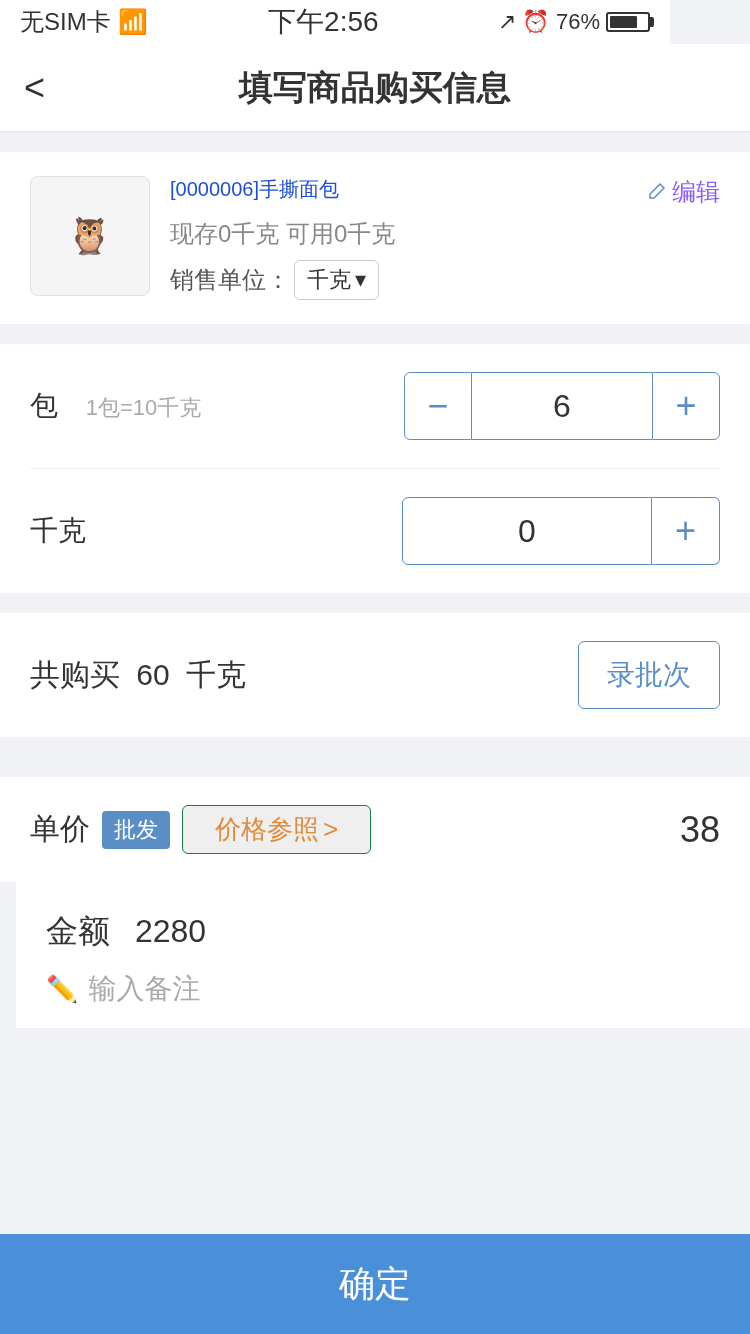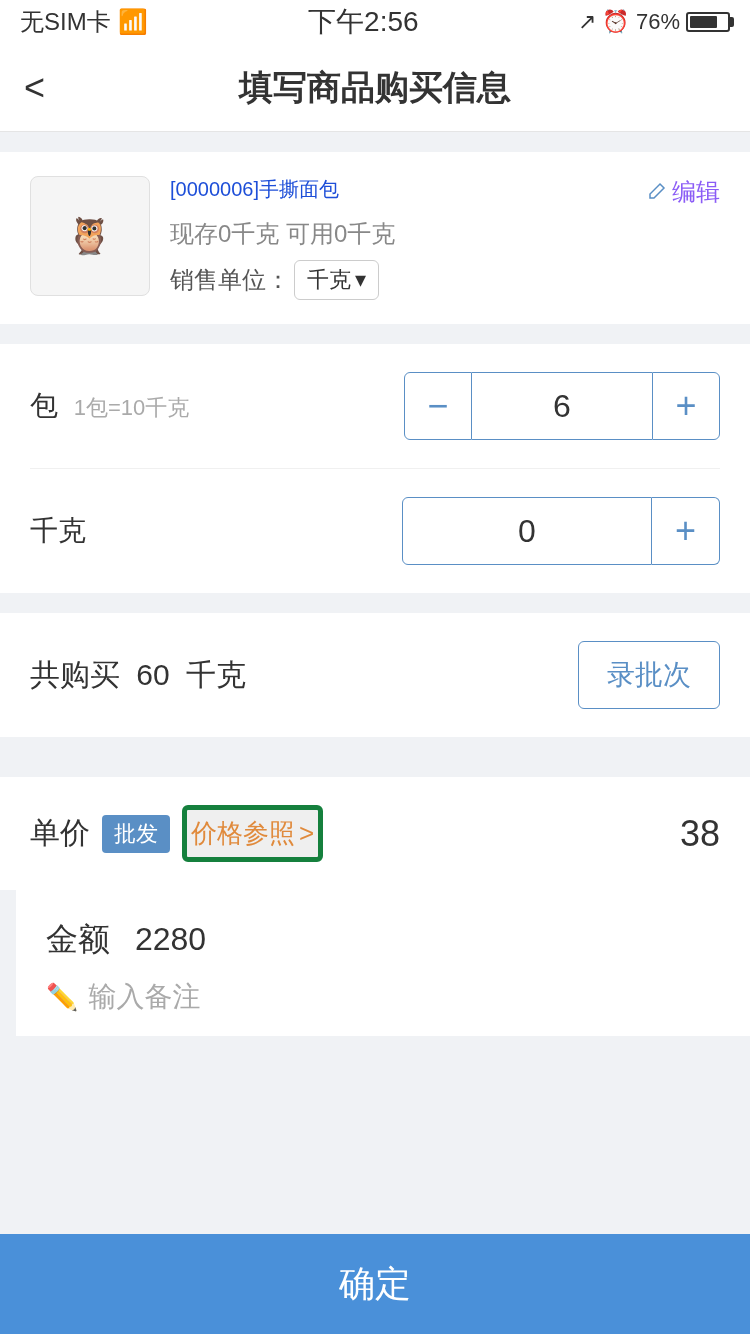--- a/index.html
+++ b/index.html
@@ -8,21 +8,21 @@
       width: 750px;
       min-height: 1334px;
       background: #f0f2f5;
       font-family: -apple-system, "PingFang SC", "Helvetica Neue", sans-serif;
       font-size: 28px;
       color: #333;
     }
 
     
     .status-bar {
-      width: 750px;
+      width: 670px;
       height: 44px;
       background: #fff;
       display: flex;
       align-items: center;
       justify-content: space-between;
       padding: 0 20px;
       font-size: 24px;
       color: #333;
     }
     .status-left { display: flex; align-items: center; gap: 8px; }
@@ -102,21 +102,21 @@
       padding: 0 30px;
     }
     .input-row {
       display: flex;
       align-items: center;
       justify-content: space-between;
       padding: 28px 0;
       border-bottom: 1px solid #f0f0f0;
     }
     .input-row:last-child { border-bottom: none; }
-    .input-hint { font-size: 22px; color: #aaa; margin-left: 8px; }
+    .input-hint { font-size: 22px; color: #aaa; margin-left: 20px; }
     .quantity-control {
       display: flex;
       align-items: center;
       gap: 0;
     }
     .qty-btn {
       width: 68px; height: 68px;
       border: 1px solid #5a8fc5;
       background: #fff;
       display: flex; align-items: center; justify-content: center;
@@ -188,24 +188,24 @@
     }
     .price-label { font-size: 30px; color: #333; display: flex; align-items: center; gap: 12px; }
     .price-tag {
       background: #5a8fc5;
       color: #fff;
       font-size: 22px;
       padding: 4px 12px;
       border-radius: 4px;
     }
     .price-ref-btn {
-      border: 5px solid #15803d;
+      border: 1px solid #15803d;
       color: #e08a3c;
       border-radius: 6px;
-      padding: 6px 4px;
+      padding: 6px 32px;
       font-size: 26px;
       cursor: pointer;
       display: flex; align-items: center; gap: 4px;
     }
     .price-value { font-size: 36px; color: #333; font-weight: 400; }
 
     
     .amount-section {
       background: #fff;
       padding: 28px 30px 20px;

